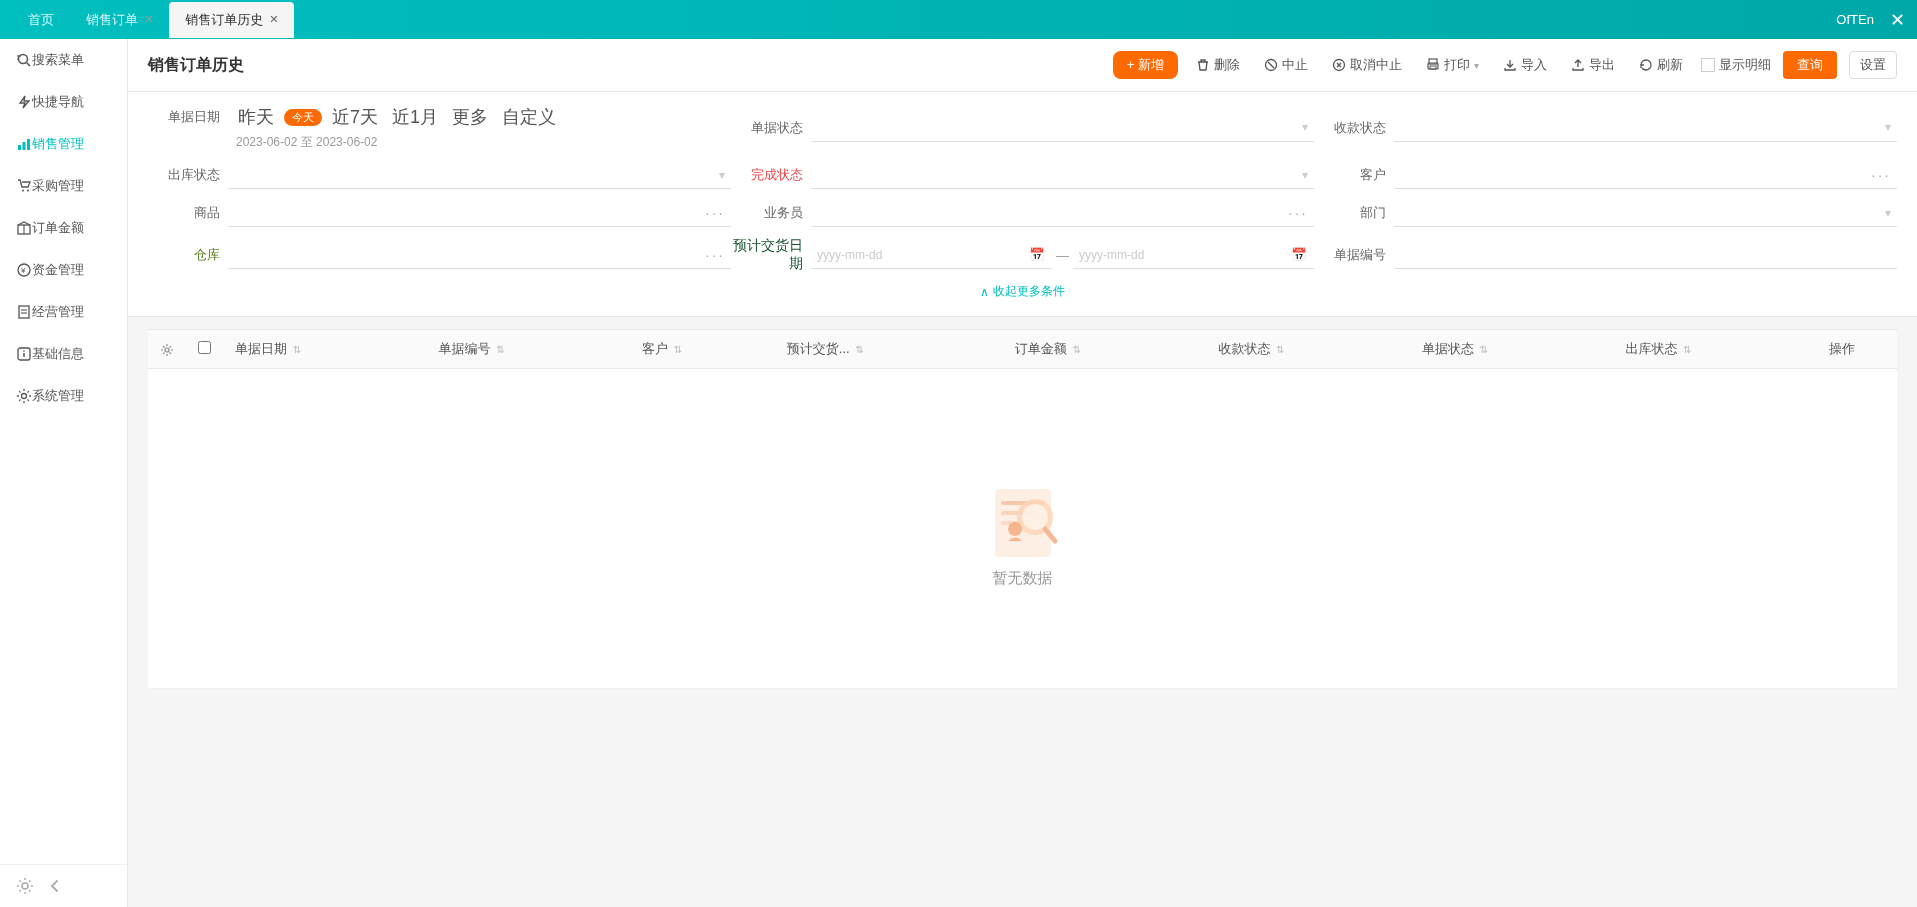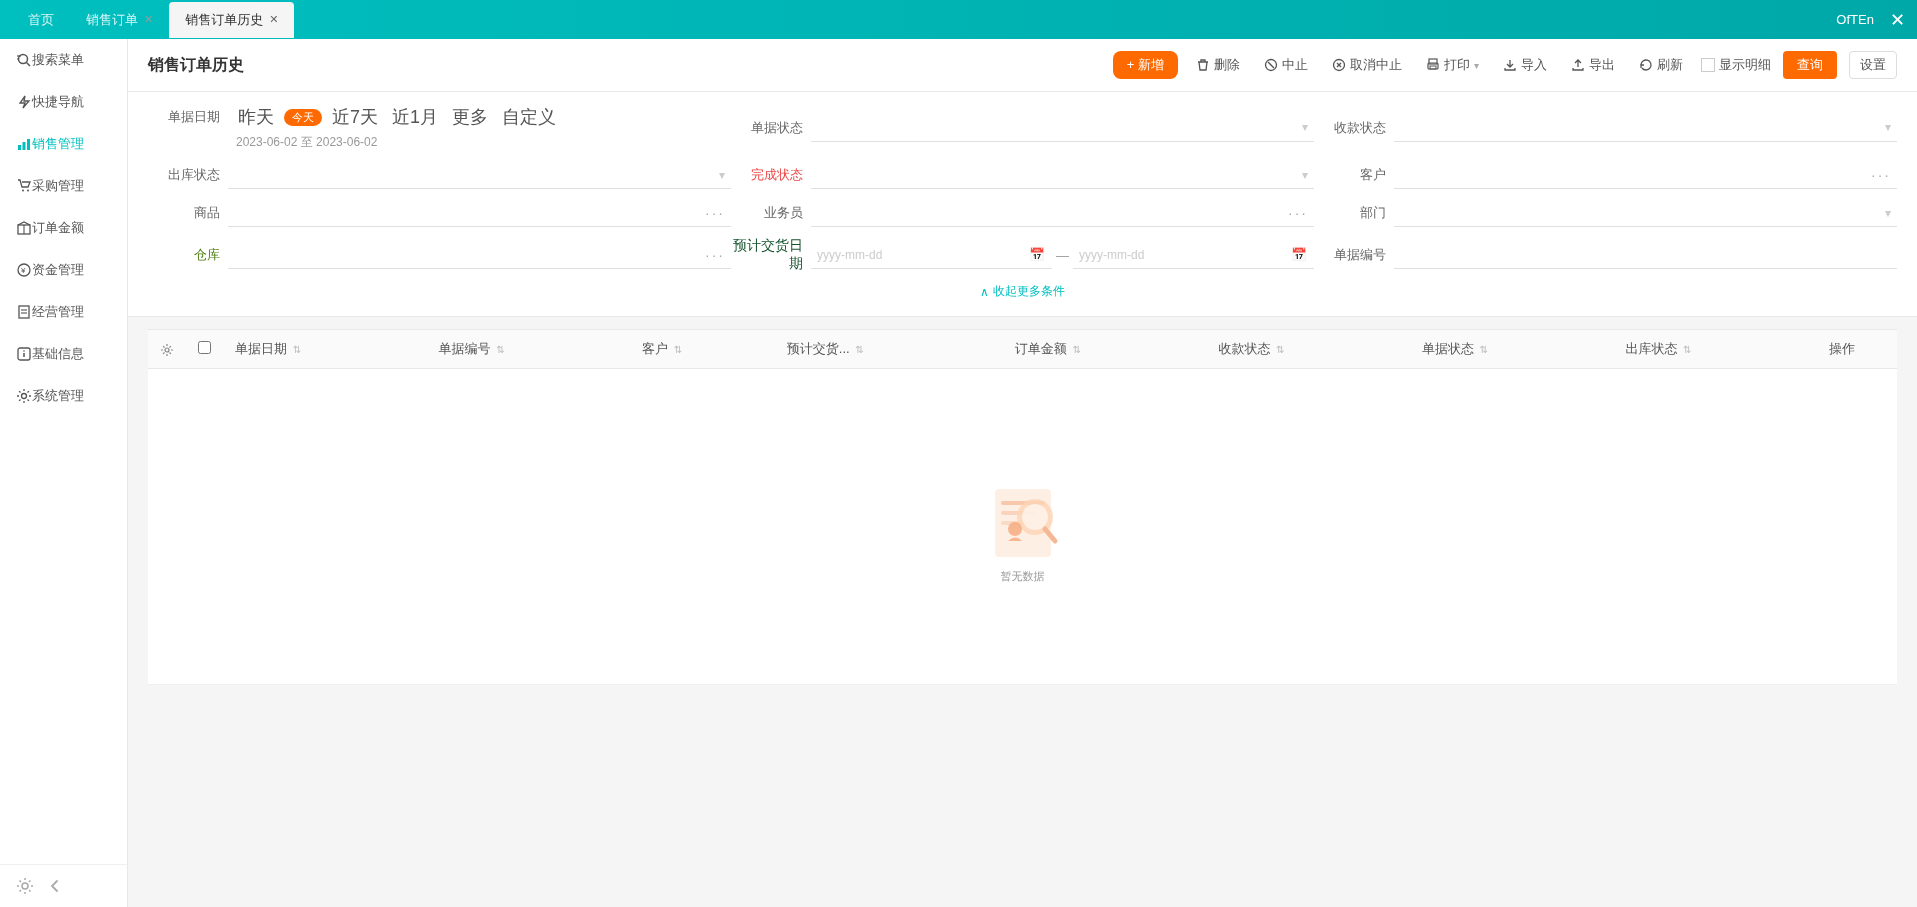--- a/index.html
+++ b/index.html
@@ -46,21 +46,21 @@
     
     .table-area { flex: 1; overflow: auto; padding: 12px 20px; }
     .data-table { width: 100%; border-collapse: collapse; background: white; }
     .data-table th { background: #fafafa; padding: 10px 12px; text-align: left; font-weight: normal; color: #555; border-bottom: 1px solid #e8e8e8; border-top: 1px solid #e8e8e8; font-size: 13px; white-space: nowrap; }
     .data-table th .sort-icon { display: inline-block; color: #bbb; font-size: 10px; margin-left: 2px; }
     .data-table td { padding: 10px 12px; border-bottom: 1px solid #f0f0f0; }
     .settings-col { width: 36px; }
     .check-col { width: 36px; }
     .action-col { width: 80px; }
     .empty-state { display: flex; flex-direction: column; align-items: center; justify-content: center; padding: 60px 0; }
-    .empty-text { color: #999; font-size: 11px; }
+    .empty-text { color: #999; font-size: 15px; }
 
     
     .pagination { background: white; border-top: 1px solid #e8e8e8; padding: 10px 20px; display: flex; align-items: center; justify-content: flex-end; gap: 8px; flex-shrink: 0; }
     .pagination-text { color: #666; font-size: 13px; }
     .pagination-select { border: 1px solid #d9d9d9; border-radius: 3px; padding: 2px 4px; font-size: 13px; }
     .pagination-btn { width: 26px; height: 26px; border: 1px solid #d9d9d9; background: white; border-radius: 3px; cursor: pointer; display: flex; align-items: center; justify-content: center; color: #666; }
     .pagination-input { width: 40px; border: 1px solid #d9d9d9; border-radius: 3px; text-align: center; padding: 2px 4px; font-size: 13px; }
 
     
     svg { vertical-align: middle; }

